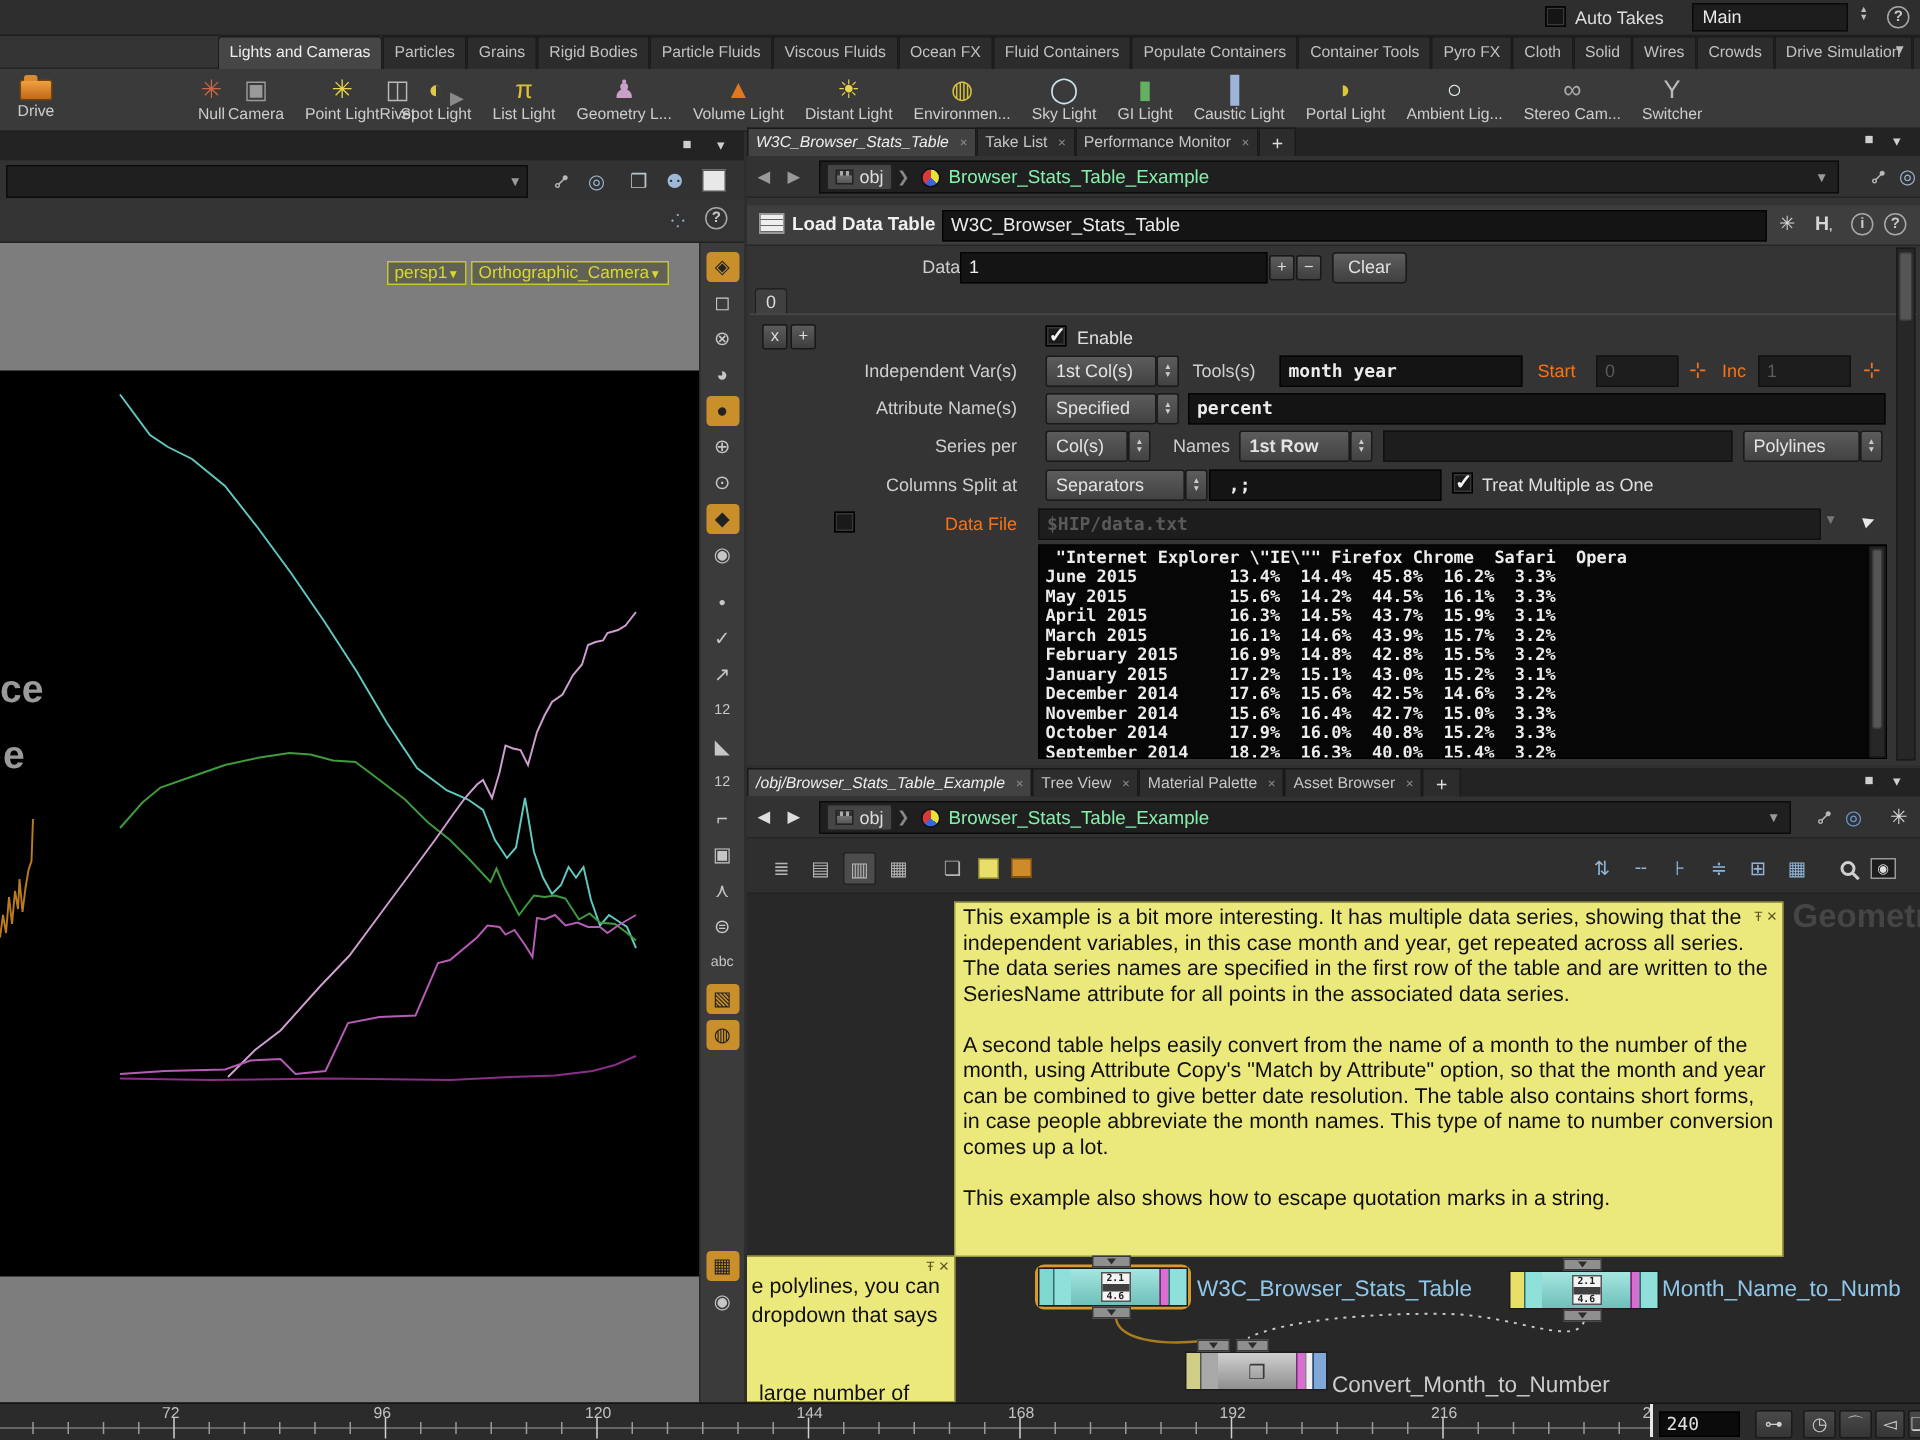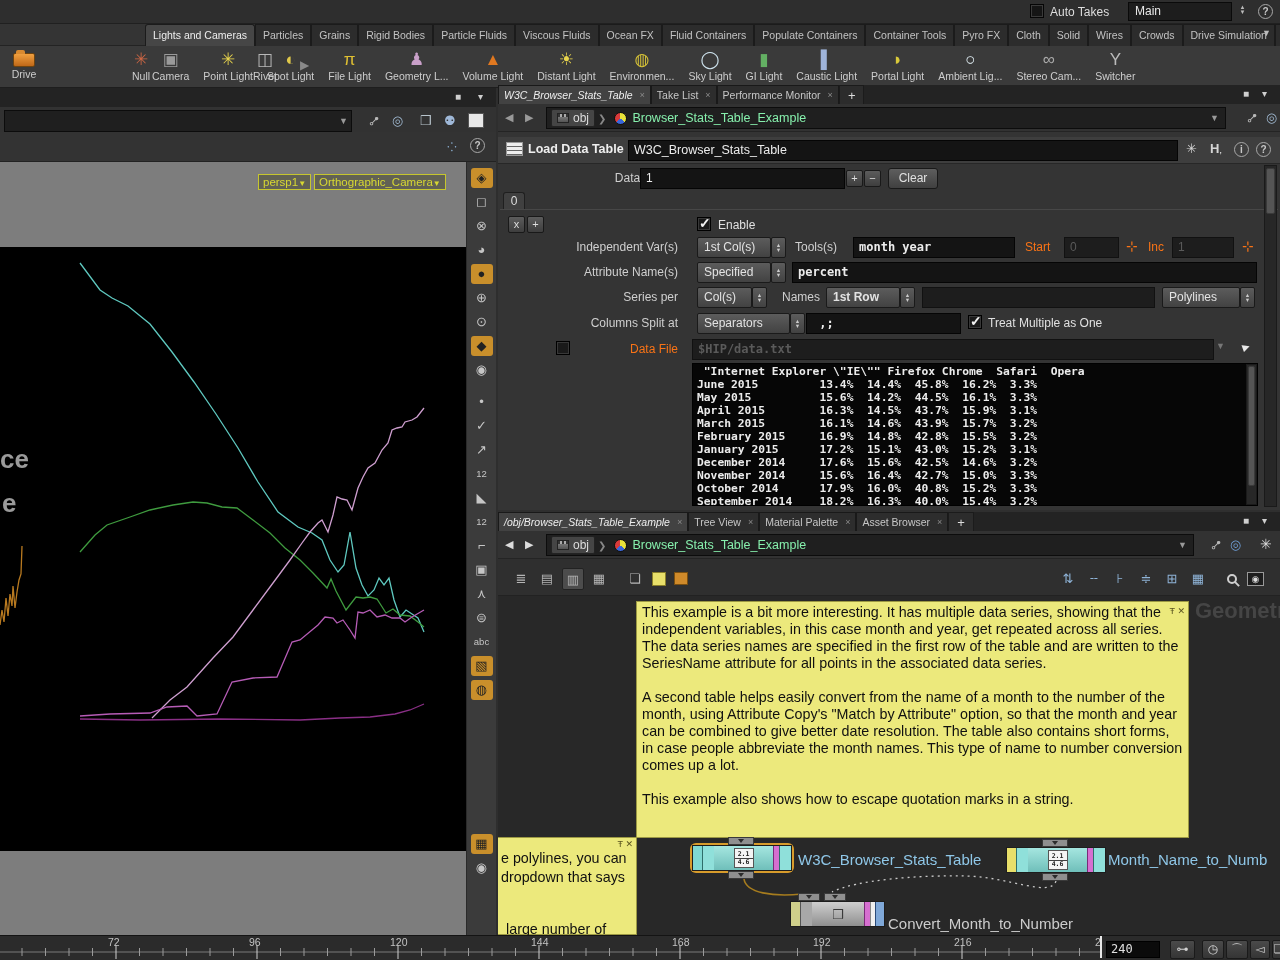--- a/index.html
+++ b/index.html
@@ -110,21 +110,21 @@
 #sticky-left{left:-26px;top:241px;width:165px;height:98px}
 .slline{position:absolute;color:#101010;font-size:14.3px;white-space:nowrap}
 .node{position:absolute;height:26px}
 .node.sel{box-shadow:0 0 0 2px #d79b2b;border-radius:4px}
 .nbody{display:flex;height:26px;border:1px solid #1d1d1d}
 .nseg{height:100%}
 .nmain{flex:1;display:flex;align-items:center;justify-content:center}
 .nmain.teal{background:linear-gradient(#a5e6e0,#6fbfba)}
 .nmain.gray{background:linear-gradient(#cfcfcf,#8f8f8f)}
 .nbadge{width:20px;height:20px;background:#f4f4f4;border:1px solid #555;display:flex;flex-direction:column;justify-content:center}
-.nbadge b{font-family:"DejaVu Sans Mono",monospace;font-size:6.5px;line-height:7px;font-weight:bold;color:#222;text-align:center;border-bottom:1px solid #404040}
+.nbadge b{font-family:"DejaVu Sans Mono",monospace;font-size:6.5px;line-height:7px;font-weight:bold;color:#222;text-align:center;border-bottom:5px solid #404040}
 .nbadge b:last-child{border-bottom:none}
 .ncon{position:absolute;width:26px;height:8px;background:#8f8f8f;border:1px solid #3a3a3a;display:flex;align-items:center;justify-content:center}
 .ncon i{width:0;height:0;border-left:3px solid transparent;border-right:3px solid transparent;border-top:4px solid #2c2c2c}
 .nlabel{position:absolute;font-size:15px;white-space:nowrap}
 
 
 #timeline{position:absolute;left:0;top:935px;width:1280px;height:25px;background:#2b2b2b;border-top:1px solid #141414}
 #ruler{position:absolute;left:0;top:935px;width:1101px;height:25px;overflow:hidden}
 .tlabel{position:absolute;top:1px;font-size:10.5px;color:#c2c2c2}
 #endbracket{position:absolute;left:1100px;top:936px;width:2px;height:22px;background:#e8e8e8}
@@ -194,21 +194,21 @@
       <div class="stool">
         <span class="sticon" style="color: rgb(232, 212, 77);">✳</span>
         <span class="stlabel">Point Light</span>
       </div>
       <div class="stool">
         <span class="sticon" style="color: rgb(224, 200, 74);">◐</span>
         <span class="stlabel">Spot Light</span>
       </div>
       <div class="stool">
         <span class="sticon" style="color: rgb(224, 192, 50);">π</span>
-        <span class="stlabel">File Light</span>
+        <span class="stlabel">List Light</span>
       </div>
       <div class="stool">
         <span class="sticon" style="color: rgb(201, 160, 201);">♟</span>
         <span class="stlabel">Geometry L...</span>
       </div>
       <div class="stool">
         <span class="sticon" style="color: rgb(224, 120, 32);">▲</span>
         <span class="stlabel">Volume Light</span>
       </div>
       <div class="stool">

